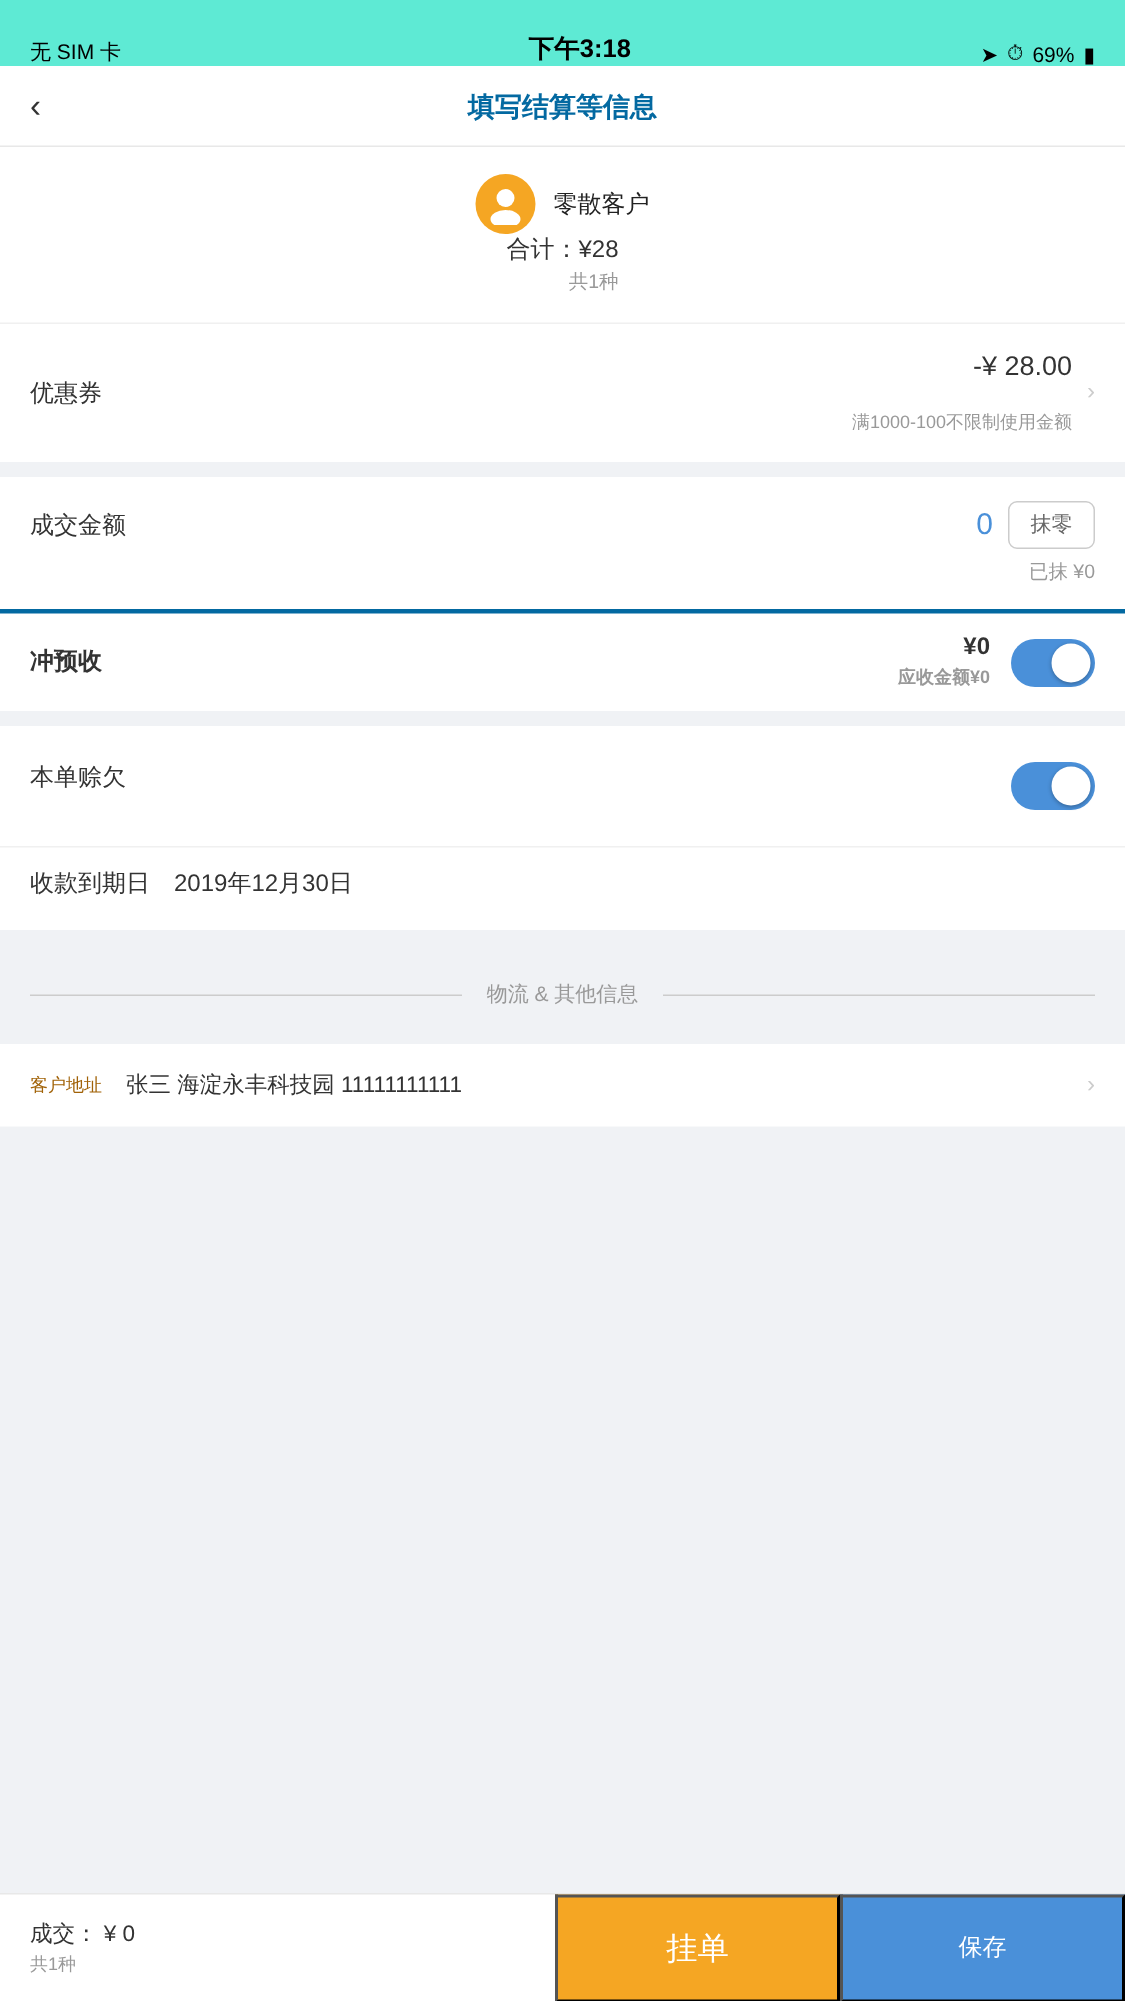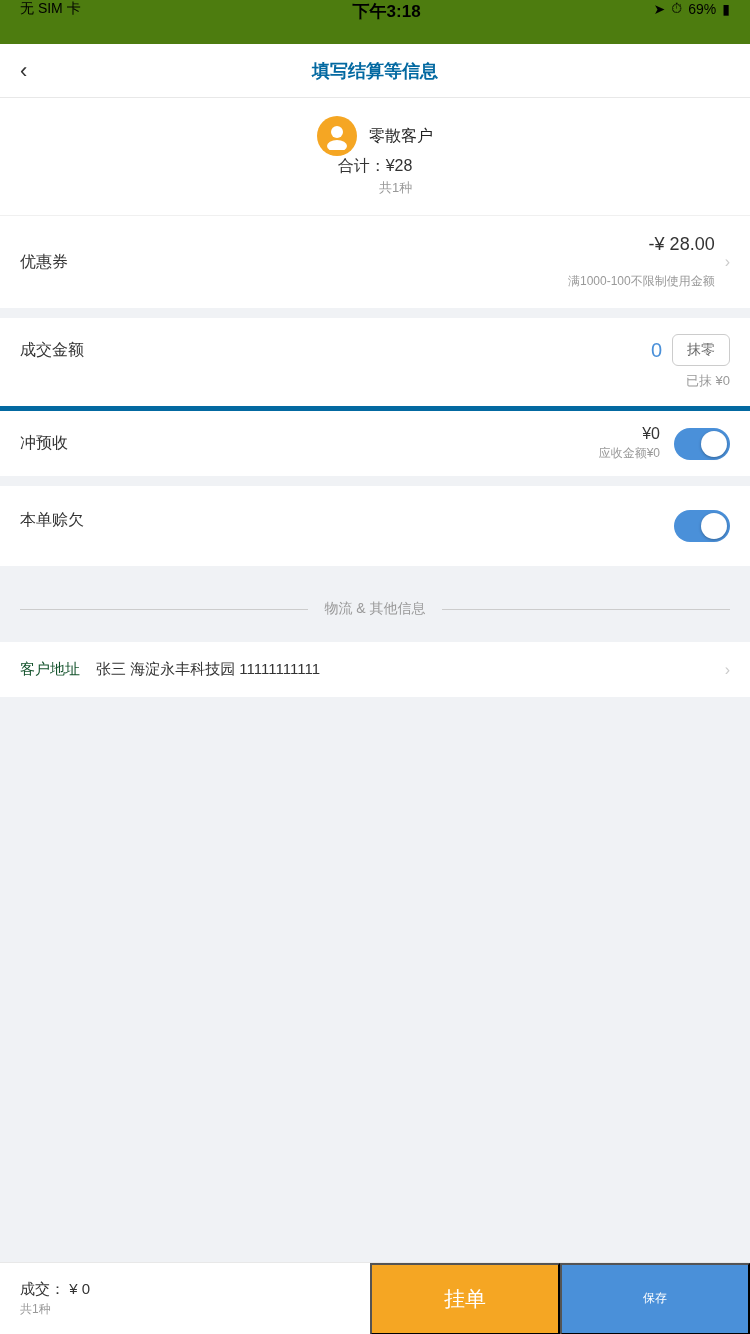--- a/index.html
+++ b/index.html
@@ -9,23 +9,23 @@
       background: #f0f2f5;
       width: 750px;
       min-height: 1334px;
       position: relative;
       overflow-x: hidden;
     }
 
     
     .status-bar {
       height: 44px;
-      background: #4d7c0f;
-      display: flex;
-      align-items: flex-start;
+      background: #5eead4;
+      display: flex;
+      align-items: flex-end;
       justify-content: space-between;
       padding: 0 20px;
       font-size: 15px;
       font-weight: 500;
     }
     .status-left { font-size: 14px; }
     .status-center { font-size: 17px; font-weight: 600; }
     .status-right { display: flex; align-items: center; gap: 6px; font-size: 14px; }
 
     
@@ -178,21 +178,22 @@
       font-size: 13px;
       color: #999;
     }
 
     
     .precollect-row {
       display: flex;
       align-items: center;
       justify-content: space-between;
       padding: 14px 20px;
-      border-top: 5px solid #0369a1;
+      border-top: 3px solid #0369a1;
+      font-weight: bold;
     }
     .precollect-label {
       font-size: 16px;
       color: #333;
     }
     .precollect-right {
       display: flex;
       align-items: center;
       gap: 14px;
     }
@@ -291,22 +292,22 @@
       background: #fff;
       margin-bottom: 10px;
     }
     .address-row {
       display: flex;
       align-items: center;
       justify-content: space-between;
       padding: 18px 20px;
     }
     .address-label {
-      font-size: 15px;
-      color: #14532d;
+      font-size: 12px;
+      color: #a16207;
       flex-shrink: 0;
       margin-right: 16px;
     }
     .address-value {
       font-size: 15px;
       color: #333;
       flex: 1;
     }
 
     
@@ -352,21 +353,21 @@
       cursor: pointer;
       font-weight: 500;
     }
     .btn-save {
       width: 190px;
       height: 72px;
       background: #4a90d9;
       display: flex;
       align-items: center;
       justify-content: center;
-      font-size: 12px;
+      font-size: 16px;
       color: #fff;
       cursor: pointer;
       font-weight: 500;
     }
   </style>
 </head>
 <body>
 
 <div class="status-bar">
   <span class="status-left">无 SIM 卡      </span>
@@ -439,20 +440,24 @@
     </div>
   </div>
 
   <div class="debt-section">
     <div class="debt-row">
       <span class="debt-label">本单赊欠</span>
       <div class="toggle">
         <div class="toggle-knob"></div>
       </div>
     </div>
+    <div class="duedate-row">
+      <span class="duedate-label">收款到期日</span>
+      <span class="duedate-value">2019年12月30日</span>
+    </div>
   </div>
 
   <div class="logistics-section">
     <div class="logistics-label-row">
       <div class="logistics-line"></div>
       <span class="logistics-text">物流 &amp; 其他信息</span>
       <div class="logistics-line"></div>
     </div>
   </div>
 

